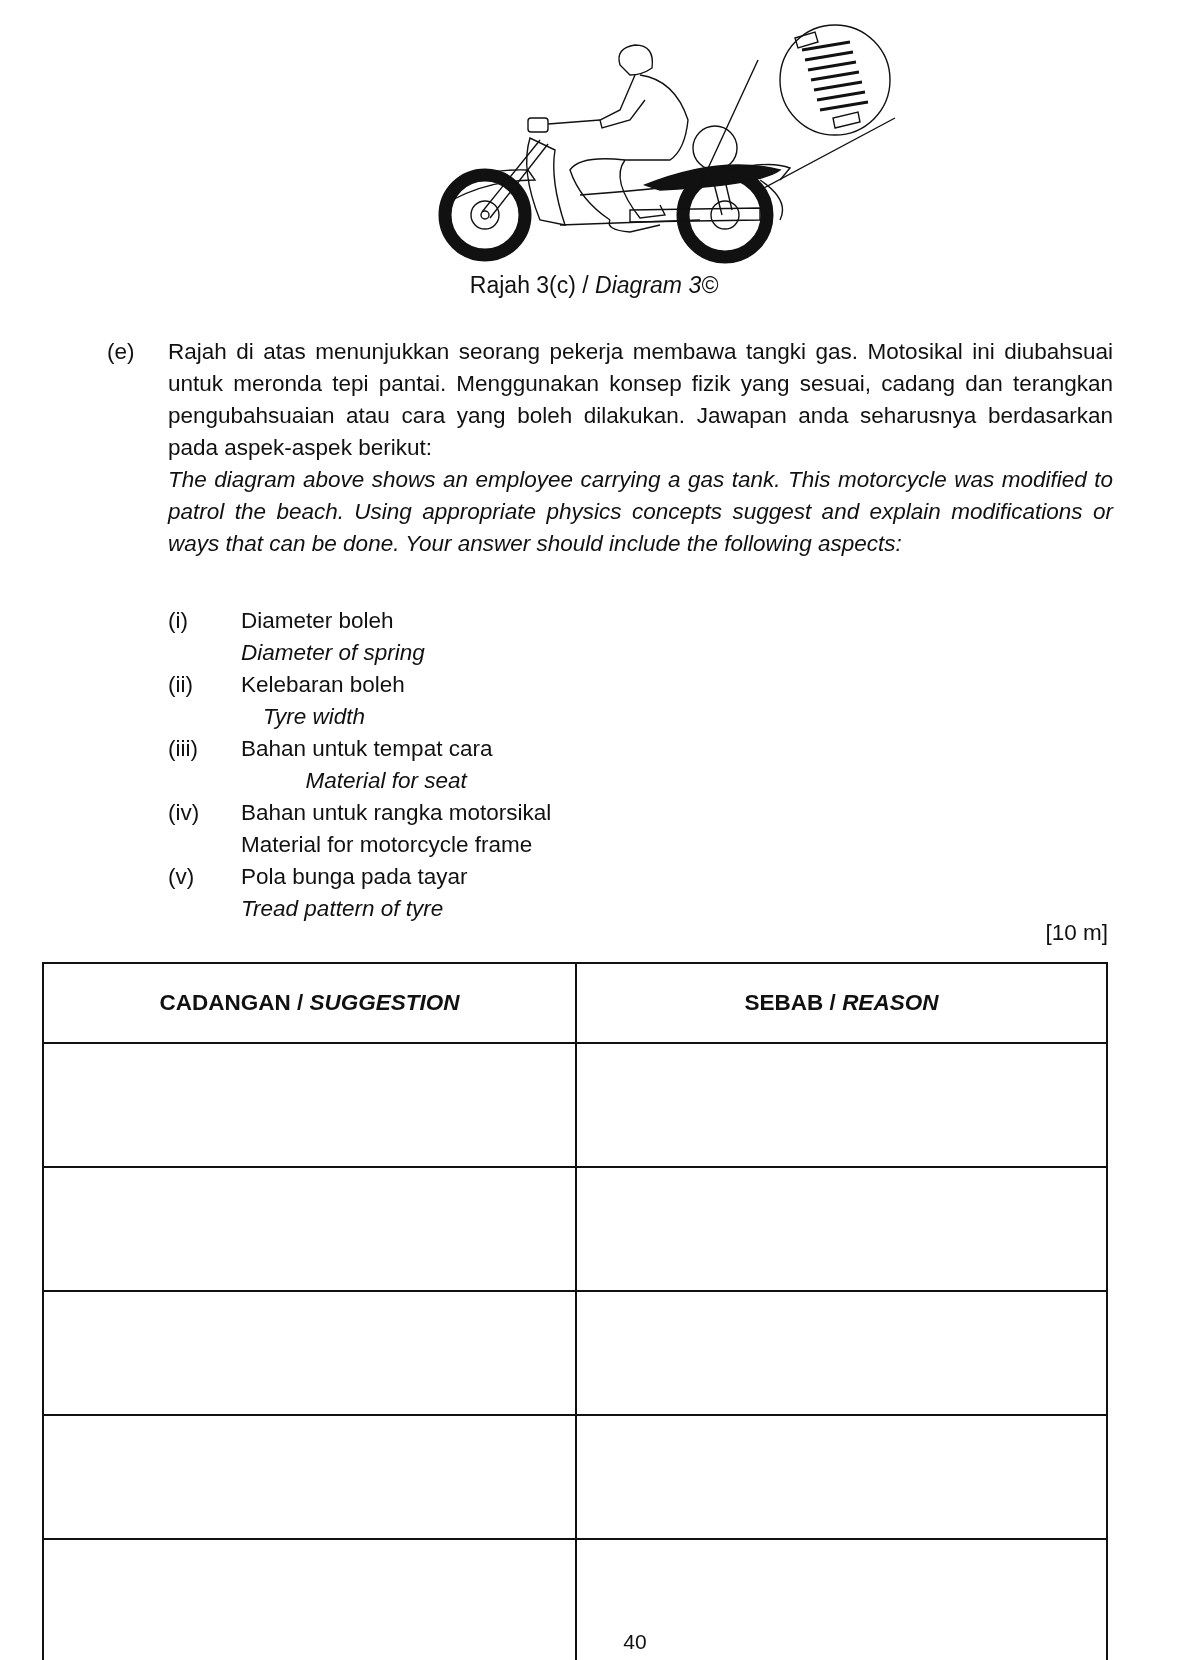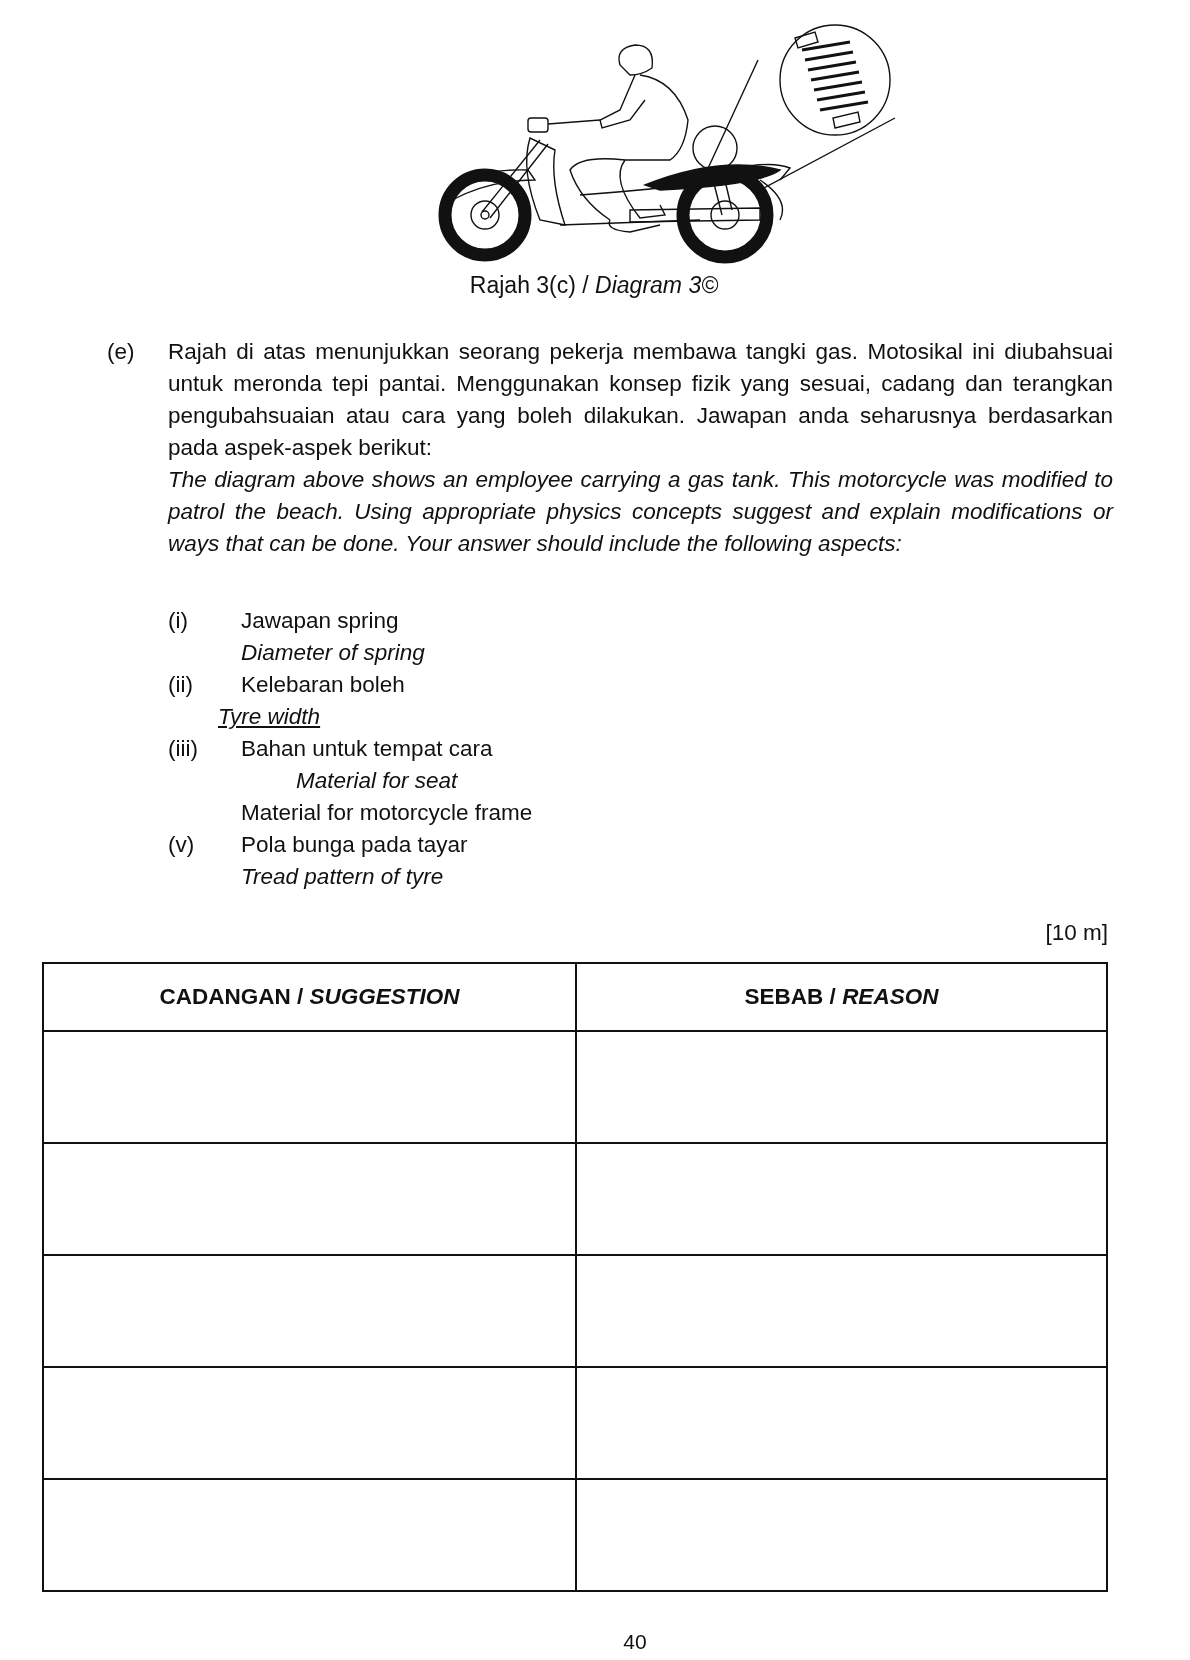--- a/index.html
+++ b/index.html
@@ -19,21 +19,21 @@
   .qbody p { margin: 0; }
   .qbody .en { font-style: italic; }
   .aspects { position: absolute; left: 168px; top: 605px; font-size: 22.5px; line-height: 32px; }
   .aspect { display: flex; }
   .aspect .num { width: 73px; }
   .marks { position: absolute; right: 82px; top: 920px; font-size: 22.5px; margin-left: 28px; }
   .answer-table {
     position: absolute; left: 42px; top: 962px; width: 1066px;
     border-collapse: collapse; table-layout: fixed;
   }
-  .answer-table th, .answer-table td { border: 2.5px solid #111; padding: 0; }
+  .answer-table th, .answer-table td { border: 2.5px solid #111; padding: 6px; }
   .answer-table th { height: 66px; font-size: 22.5px; font-weight: bold; text-align: center; }
   .answer-table th i { font-style: italic; }
   .answer-table td { height: 110px; }
   .col1 { width: 533px; }
   .pagenum { position: absolute; left: 0; width: 1190px; top: 1630px; text-align: center; font-size: 21px; padding-right: 0px; padding-left: 40px; }
 </style>
 </head>
 <body>
 
 <div class="diagram">
@@ -93,39 +93,43 @@
   <div class="qbody">
     <p>Rajah di atas menunjukkan seorang pekerja membawa tangki gas. Motosikal ini diubahsuai untuk meronda tepi pantai. Menggunakan konsep fizik yang sesuai, cadang dan terangkan pengubahsuaian atau cara yang boleh dilakukan. Jawapan anda seharusnya berdasarkan pada aspek-aspek berikut:</p>
     <p class="en">The diagram above shows an employee carrying a gas tank. This motorcycle was modified to patrol the beach. Using appropriate physics concepts suggest and explain modifications or ways that can be done. Your answer should include the following aspects:</p>
   </div>
 </div>
 
 <div class="aspects">
   <div>
     <div class="aspect">
         <span class="num">(i)</span>
-        <span>Jawapan spring</span>
+        <span>Diameter boleh</span>
       </div>
     <div class="en" style="font-style:italic;margin-left:73px;">Diameter of spring</div>
   </div>
   <div>
     <div class="aspect">
         <span class="num">(ii)</span>
         <span>Kelebaran boleh</span>
       </div>
-    <div style="font-style:italic;margin-left:50px;text-decoration:underline;">Tyre width</div>
+    <div style="font-style:italic;margin-left:95px;">Tyre width</div>
   </div>
   <div>
     <div class="aspect">
         <span class="num">(iii)</span>
         <span>Bahan untuk tempat cara</span>
       </div>
     <div style="font-style:italic;margin-left:53px;text-align:center;">Material for seat</div>
   </div>
   <div>
+    <div class="aspect">
+        <span class="num">(iv)</span>
+        <span>Bahan untuk rangka motorsikal</span>
+      </div>
     <div style="margin-left:73px;">Material for motorcycle frame</div>
   </div>
   <div>
     <div class="aspect">
         <span class="num">(v)</span>
         <span>Pola bunga pada tayar</span>
       </div>
     <div style="font-style:italic;margin-left:73px;">Tread pattern of tyre</div>
   </div>
 </div>

